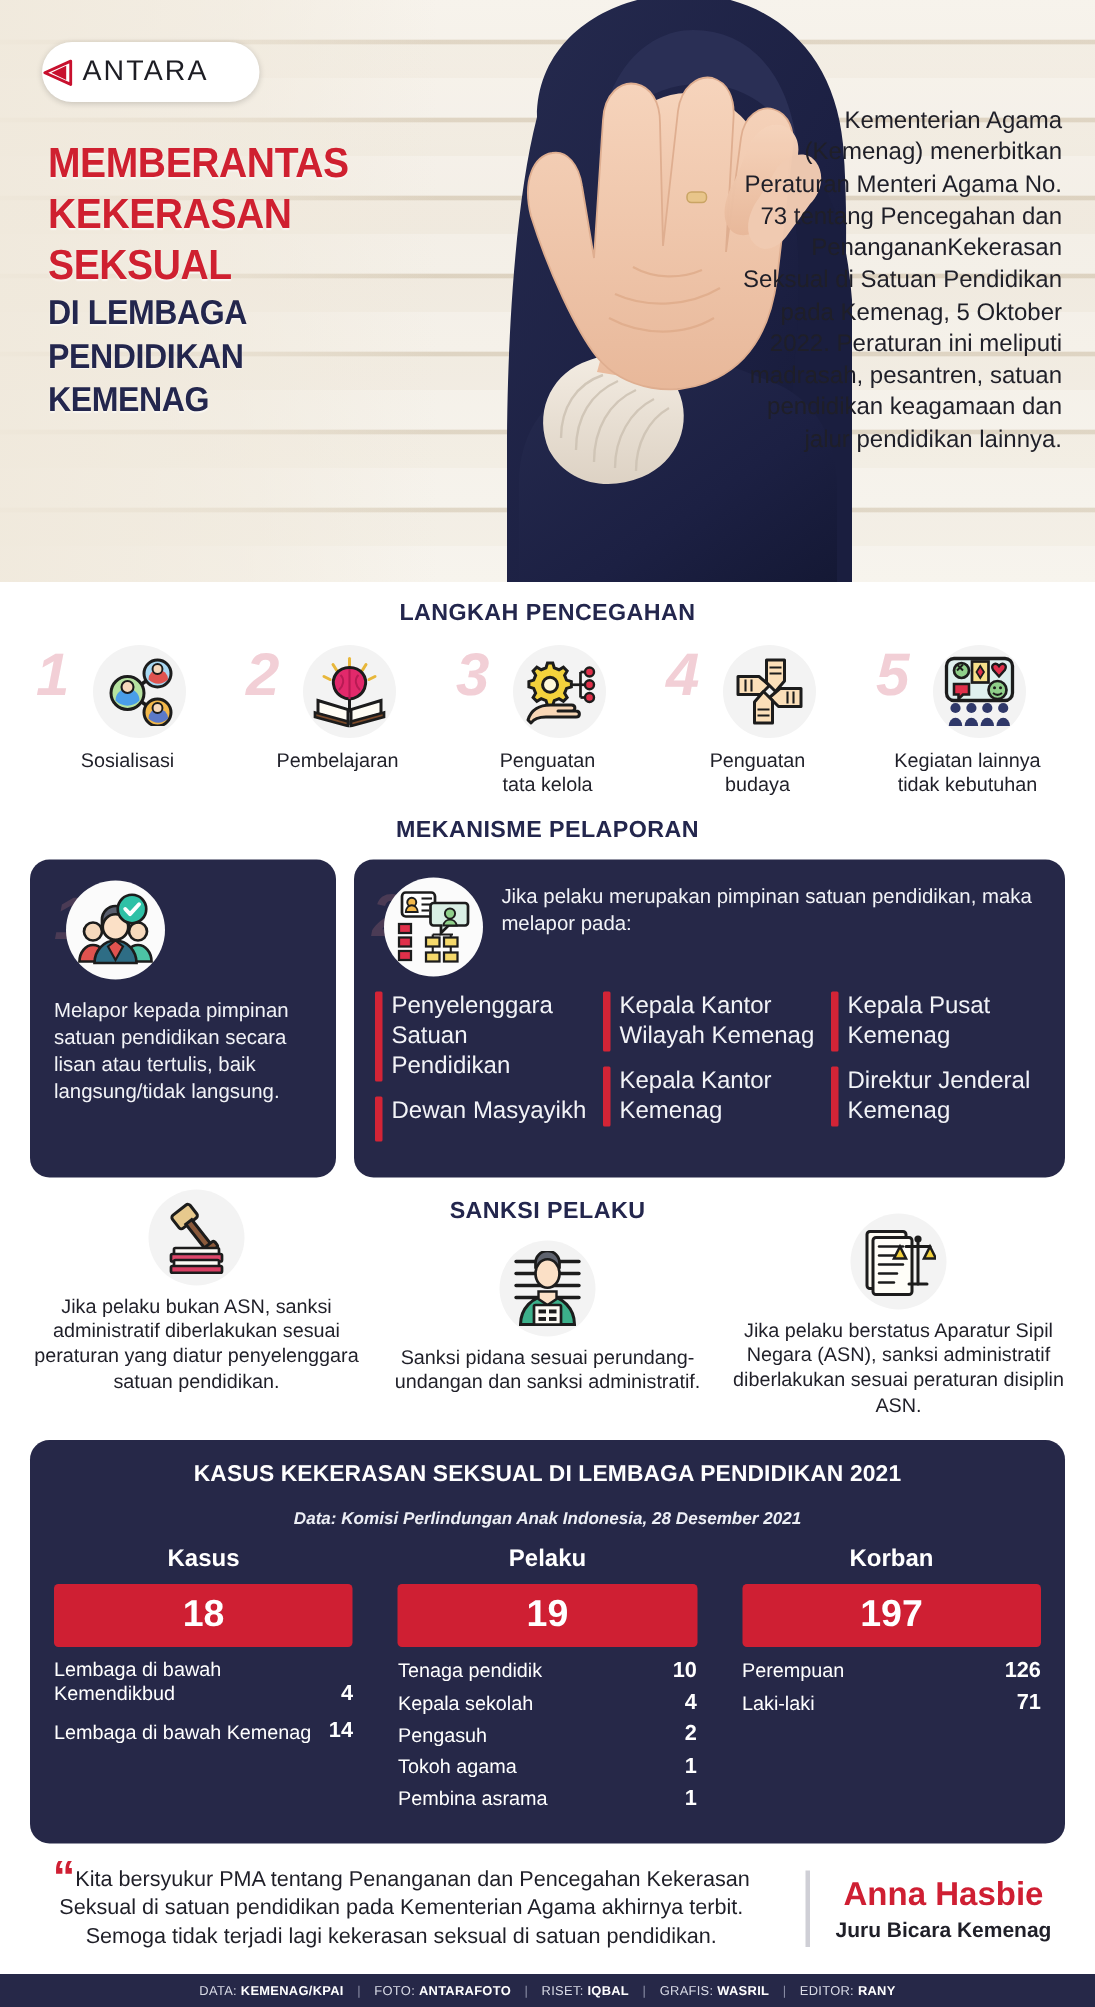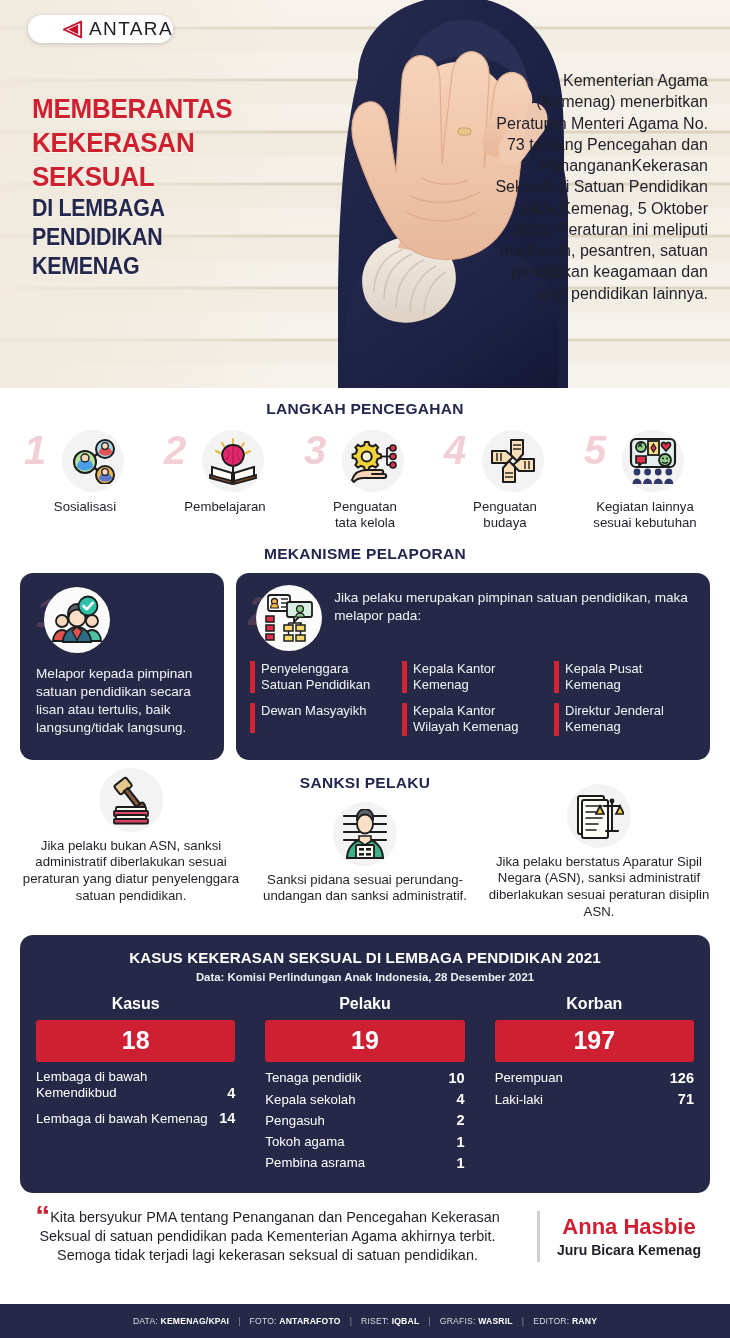--- a/index.html
+++ b/index.html
@@ -36,24 +36,24 @@
   .hero .vignette{
     position:absolute; inset:0;
     background:linear-gradient(90deg,rgba(240,233,220,.92) 0%,rgba(240,233,220,.55) 22%,rgba(240,233,220,0) 40%);
   }
 
   
   .photo { position:absolute; left:170px; top:0; width:430px; height:388px; }
   .photo svg { display:block; }
 
   .logo-pill {
-    position:absolute; left:28px; top:15px;
-    width:145px; height:28px; border-radius:20px;
+    position:absolute; left:28px; top:28px;
+    width:145px; height:40px; border-radius:20px;
     background:#ffffff;
-    display:flex; align-items:center; justify-content:flex-end; gap:6px;
+    display:flex; align-items:center; justify-content:flex-start; gap:6px;
     box-shadow:0 1px 4px rgba(0,0,0,.18);
     z-index:6;
   }
   .logo-mark { width:21px; height:19px; }
   .logo-word {
     font-size:19px; letter-spacing:1.4px; color:#1d1d24;
     font-family:"Liberation Sans", sans-serif; font-weight:400;
   }
 
   .hero-title {
@@ -123,21 +123,21 @@
     width:66px; height:66px; border-radius:50%; background:#fbfbfb;
     display:flex; align-items:center; justify-content:center; flex:none; z-index:2;
   }
   .mk-1-text { font-size:13.6px; line-height:1.33; margin-top:12px; }
   .mk-2-text { font-size:13.6px; line-height:1.33; padding-top:4px; padding-left:12px; }
 
   .mk-grid { display:flex; gap:10px; margin-top:10px; padding-left:2px; }
   .mk-col { flex:1; }
   .mk-entry { display:flex; gap:6px; margin-bottom:10px; }
   .mk-bar { width:5px; min-height:30px; background:#d32436; flex:none; border-radius:1px; }
-  .mk-entry span { font-size:13px; line-height:1.25; }
+  .mk-entry span { font-size:16px; line-height:1.25; }
 
   
   .sanksi-wrap { padding-top:14px; }
   .sanksi-row { display:flex; padding:0 14px; align-items:flex-start; }
   .s-item { flex:1; text-align:center; }
   .s-circle {
     width:64px; height:64px; border-radius:50%; background:#f3f3f3;
     margin:0 auto; display:flex; align-items:center; justify-content:center;
   }
   .s-text { font-size:13.2px; line-height:1.27; margin-top:6px; color:#1f1f28; padding:0 4px; }
@@ -148,22 +148,22 @@
   
   .stats {
     margin:14px 20px 0 20px;
     background:#262848; border-radius:13px;
     padding:14px 16px 18px 16px; color:#ffffff;
   }
   .stats h2 {
     text-align:center; font-size:15.2px; font-weight:bold; letter-spacing:.1px;
   }
   .stats .subt {
-    text-align:center; font-size:11.4px; font-weight:bold;
-    margin-top:5px; color:#eceef5;
+    text-align:center; font-size:11.4px; font-style:italic; font-weight:bold;
+    margin-top:16px; color:#eceef5;
   }
   .stat-cols { display:flex; gap:30px; margin-top:12px; align-items:flex-start; }
   .stat-col { flex:1; }
   .stat-head { text-align:center; font-size:16px; font-weight:bold; margin-bottom:7px; }
   .stat-big {
     background:#cf1f33; border-radius:3px;
     text-align:center; font-size:25px; font-weight:bold;
     padding:6px 0 7px 0;
   }
   .stat-list { margin-top:7px; }
@@ -183,21 +183,21 @@
   }
   .quote-text { font-size:14.4px; line-height:1.33; color:#1f1f28; }
   .q-divider { width:3px; align-self:stretch; background:#cfcfd6; margin:4px 0; }
   .quote-right { width:168px; text-align:center; padding-left:10px; }
   .q-name { color:#cf1f33; font-size:22px; font-weight:bold; }
   .q-role { font-size:14px; color:#1f1f28; margin-top:2px;font-weight:bold; }
 
   
   .footer {
     position:absolute; left:0; bottom:0;
-    width:730px; height:34px; background:#262848;
+    width:730px; height:22px; background:#262848;
     display:flex; align-items:center; justify-content:center; gap:9px;
     color:#d9dbe6; font-size:8.6px; letter-spacing:.2px;
   }
   .footer b { color:#ffffff; }
   .footer .sep { color:#8d90a8; }
 </style>
 </head>
 <body>
 
 <div class="hero">
@@ -427,21 +427,21 @@
               <g>
                   <circle cx="41.8" cy="35" r="3.4"></circle>
                   <path d="M37.3 47 a4.5 5.5 0 0 1 9 0 z"></path>
                 </g>
             </g>
           </svg>
         </div>
       </div>
       <div class="p-label">
         <span>Kegiatan lainnya</span><br>
-        <span>sesuai kebutuhan</span>
+        <span>tidak kebutuhan</span>
       </div>
     </div>
 
   </div>
 </div>
 
 <div class="mek-wrap">
   <div class="sec-title">MEKANISME PELAPORAN</div>
 
   <div class="mek-row">
@@ -510,25 +510,25 @@
             <span>Penyelenggara Satuan Pendidikan</span>
           </div>
           <div class="mk-entry">
             <div class="mk-bar"></div>
             <span>Dewan Masyayikh</span>
           </div>
         </div>
         <div class="mk-col">
           <div class="mk-entry">
             <div class="mk-bar"></div>
-            <span>Kepala Kantor Kemenag</span>
+            <span>Kepala Kantor Wilayah Kemenag</span>
           </div>
           <div class="mk-entry">
             <div class="mk-bar"></div>
-            <span>Kepala Kantor Wilayah Kemenag</span>
+            <span>Kepala Kantor Kemenag</span>
           </div>
         </div>
         <div class="mk-col">
           <div class="mk-entry">
             <div class="mk-bar"></div>
             <span>Kepala Pusat Kemenag</span>
           </div>
           <div class="mk-entry">
             <div class="mk-bar"></div>
             <span>Direktur Jenderal Kemenag</span>

